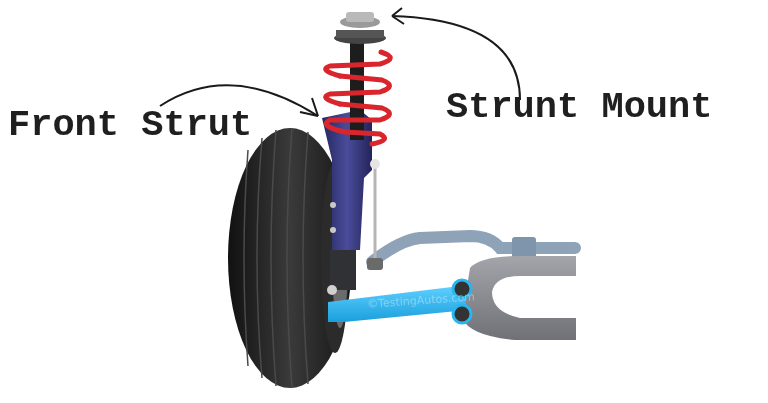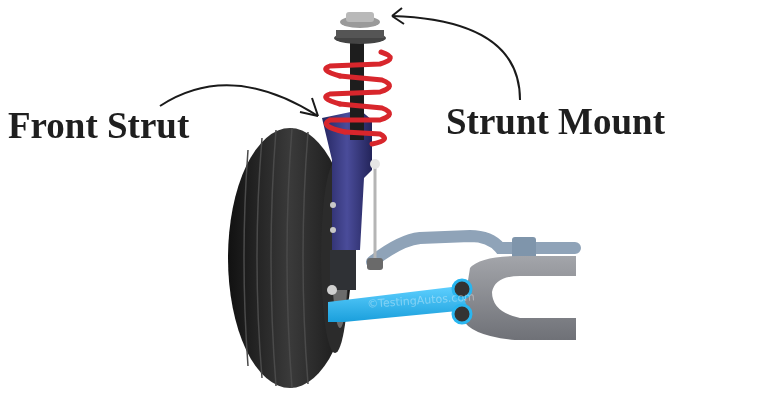--- a/index.html
+++ b/index.html
@@ -1,23 +1,23 @@
 <!DOCTYPE html>
 <html><head>
 <meta charset="utf-8">
 <style>
   html, body { margin: 0; padding: 0; background: #ffffff; }
   body { width: 768px; height: 403px; overflow: hidden; position: relative; font-family: "DejaVu Sans", sans-serif; }
   .stage { position: absolute; left: 0; top: 0; width: 768px; height: 403px; }
   .label {
     position: absolute; font-weight: bold; color: #1f1f1f;
-    font-family: Liberation Serif, serif; white-space: nowrap; letter-spacing: 0px;
+    font-family: Liberation Mono, monospace; white-space: nowrap; letter-spacing: 0px;
   }
   .label-front { left: 8px; top: 104px; font-size: 37px; }
-  .label-mount { left: 446px; top: 100px; font-size: 37px; }
+  .label-mount { left: 446px; top: 86px; font-size: 37px; }
   .watermark {
     position: absolute; left: 367px; top: 294px; font-size: 11px; color: rgba(255,255,255,0.35);
     font-family: "DejaVu Sans", sans-serif; transform: rotate(-4deg);
   }
   svg { position: absolute; left: 0; top: 0; }
 </style>
 </head>
 <body>
 
 <div class="stage">

